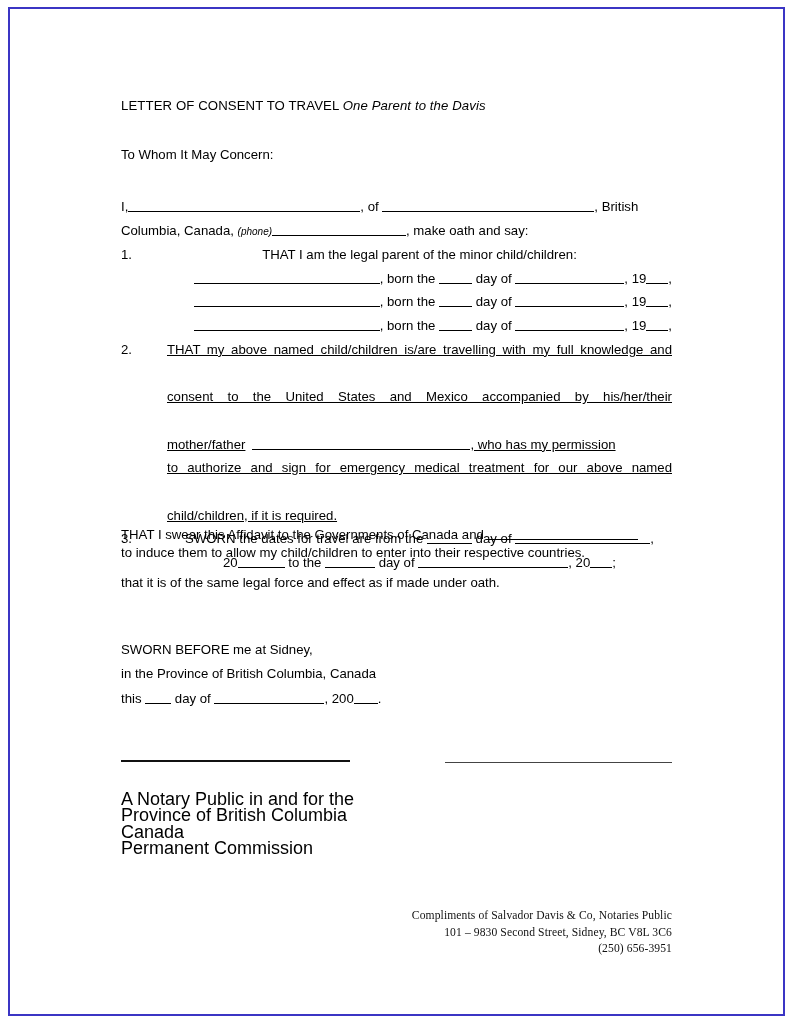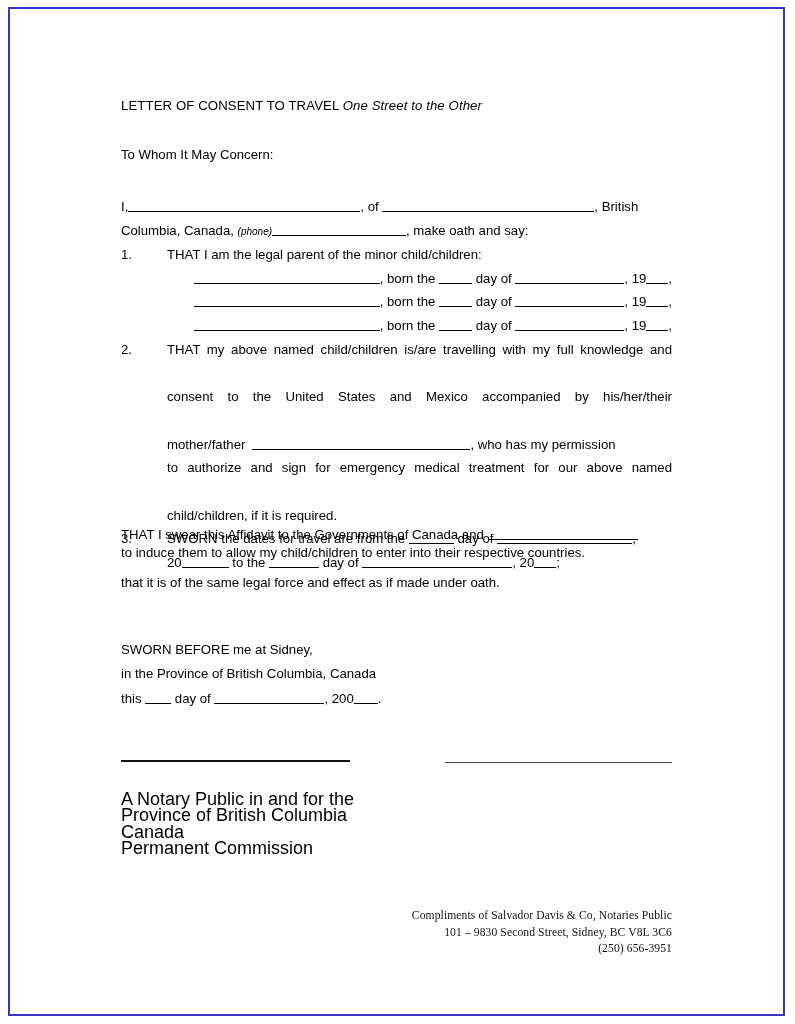--- a/index.html
+++ b/index.html
@@ -97,28 +97,30 @@
     box-sizing: border-box;
     line-height: 23.7px;
   }
   .clause .num {
     position: absolute;
     left: 0;
     top: 0;
   }
   .clause .lead {
     display: block;
+    text-align: center;
   }
   .clause-body-justify {
     text-align: justify;
     text-justify: inter-word;
   }
   .clause-body-justify > .jline {
     display: block;
     text-align: justify;
+    text-decoration: underline;
   }
   
   .jline::after {
     content: "";
     display: inline-block;
     width: 100%;
   }
   .jline.last::after {
     content: none;
   }
@@ -212,21 +214,21 @@
 <body>
 
 <div class="page">
 
   <div class="page-border"></div>
 
   <div class="doc">
 
     <div class="title">
       <span>LETTER OF CONSENT TO TRAVEL</span>
-      <span class="title-italic">One Street to the Other</span>
+      <span class="title-italic">One Parent to the Davis</span>
     </div>
 
     <div class="salutation">To Whom It May Concern:</div>
 
     <div class="intro">
       <div class="ln"><span>I,</span><span class="b" style="width:232px"></span><span>, of </span><span class="b" style="width:212px"></span><span>, British</span></div>
       <div class="ln"><span>Columbia, Canada, </span><span class="phone-label">(phone)</span><span class="b" style="width:134px"></span><span>, make oath and say:</span></div>
     </div>
 
     <div class="clauses">

